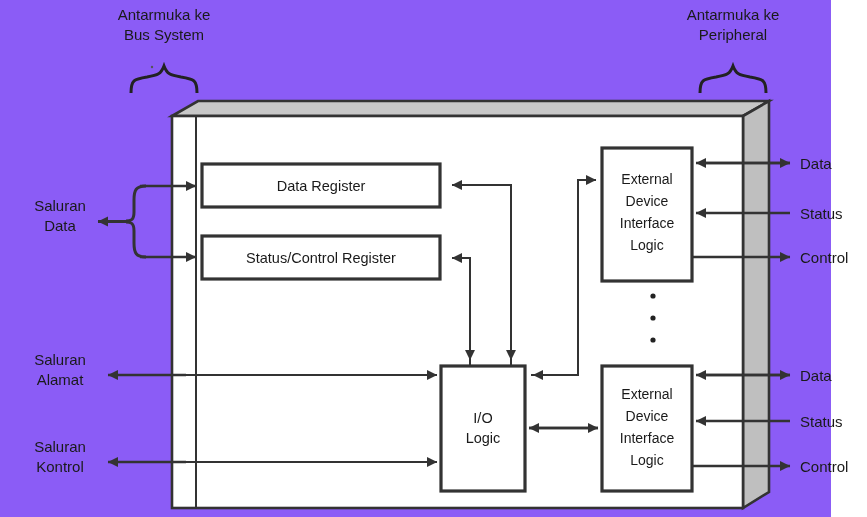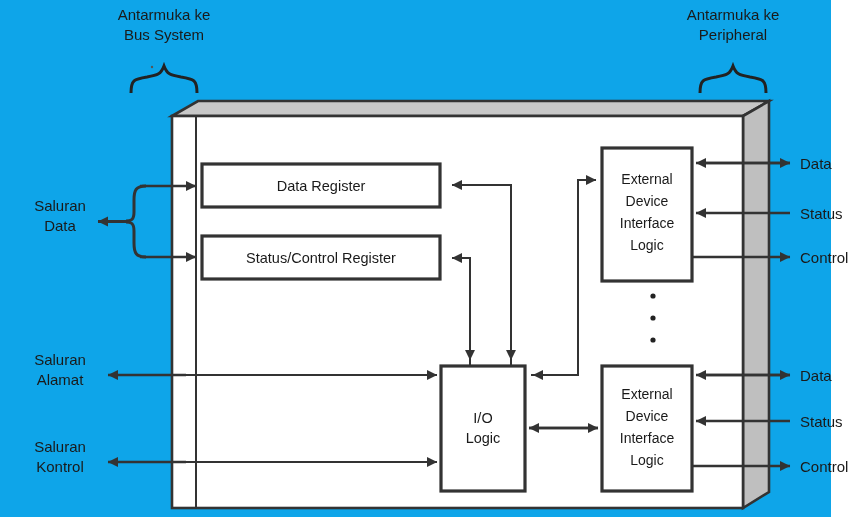--- a/index.html
+++ b/index.html
@@ -1,18 +1,18 @@
 <!DOCTYPE html>
 <html><head>
 <meta charset="utf-8">
 <style>
   html,body{margin:0;padding:0;background:#ffffff;}
   body{width:867px;height:517px;overflow:hidden;
        font-family:"Liberation Sans","DejaVu Sans",sans-serif;}
-  #stage{position:relative;width:831px;height:517px;background:#0ea5e9;}
+  #stage{position:relative;width:831px;height:517px;background:#8b5cf6;}
   svg#diagram{position:absolute;left:0;top:0;width:867px;height:517px;}
   .lbl{font-family:"Liberation Sans","DejaVu Sans",sans-serif;fill:#1a1a1a;}
   .lbl-hdr{font-size:15px;}
   .lbl-side{font-size:15px;}
   .lbl-box{font-size:14.5px;}
   .lbl-small{font-size:14px;}
 </style>
 </head>
 <body>
 

